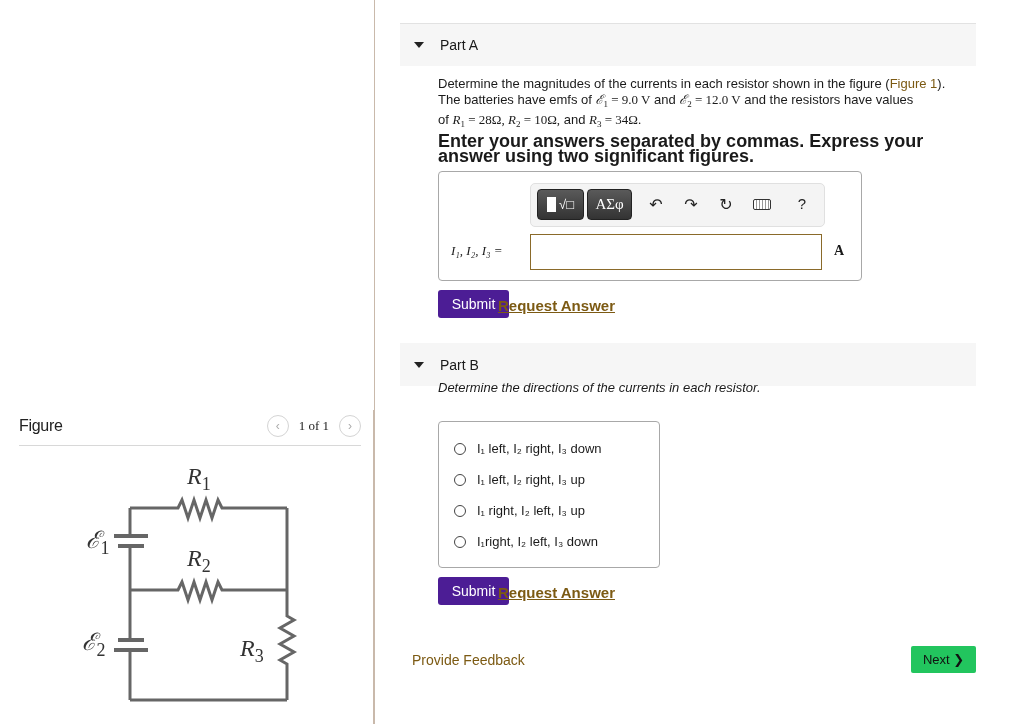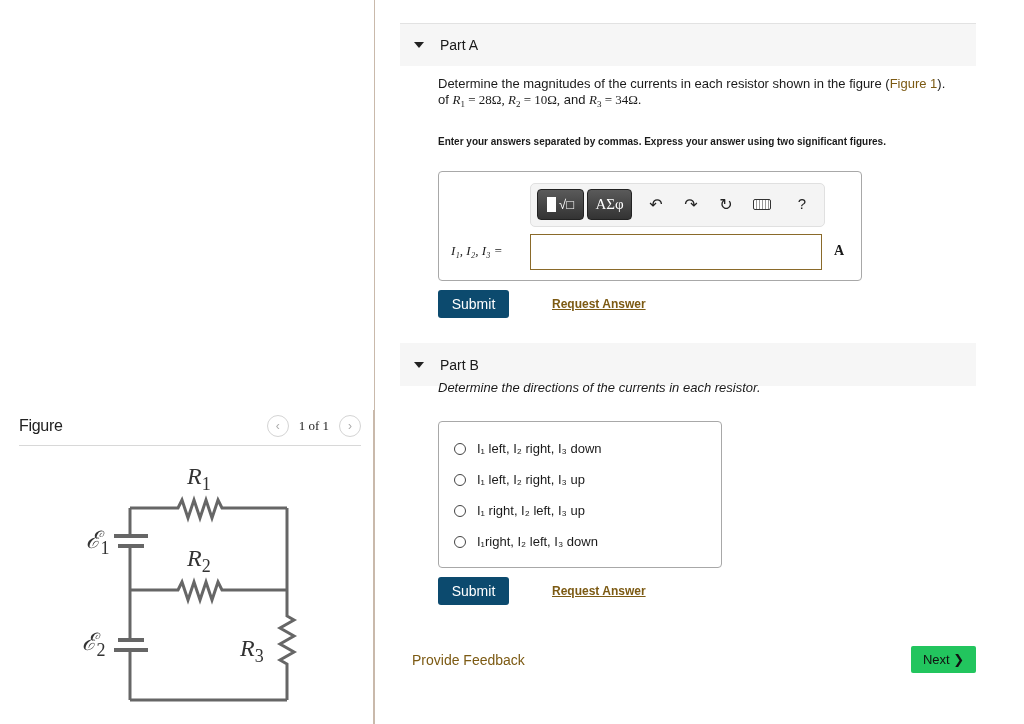--- a/index.html
+++ b/index.html
@@ -35,21 +35,21 @@
     position: absolute; left: 400px; width: 576px; height: 43px;
     background: #f6f6f6; display: flex; align-items: center;
   }
   .part-a-header { top: 23px; border-top: 1px solid #e2e2e2; }
   .part-b-header { top: 343px; }
   .caret { width: 0; height: 0; border-left: 5px solid transparent; border-right: 5px solid transparent; border-top: 6px solid #222; margin-left: 14px; }
   .part-title { font-size: 14px; font-weight: normal; margin-left: 16px; color: #1a1a1a; }
 
   .prompt { position: absolute; left: 438px; width: 540px; font-size: 13px; line-height: 16px; color: #1a1a1a; }
   .fig-link { color: #7c5a13; }
-  .instr { position: absolute; left: 438px; top: 134px; width: 530px; font-size: 10px; font-weight: bold; line-height: 15px; }
+  .instr { position: absolute; left: 438px; top: 134px; width: 530px; font-size: 18px; font-weight: bold; line-height: 15px; }
 
   .answer-box {
     position: absolute; left: 438px; top: 171px; width: 424px; height: 110px;
     border: 1px solid #a8a8a8; border-radius: 4px; background: #fff;
   }
   .toolbar {
     position: absolute; left: 91px; top: 11px; width: 295px; height: 44px;
     background: #f4f4f4; border: 1px solid #e0e0e0; border-radius: 5px;
   }
   .tb-btn {
@@ -73,28 +73,28 @@
 
   .answer-label { position: absolute; left: 12px; top: 71px; font-size: 13px; }
   .answer-input {
     position: absolute; left: 91px; top: 62px; width: 292px; height: 36px;
     border: 1px solid #8a6a2a; background: #fff; font-size: 14px; padding: 0 6px;
   }
   .unit-label { position: absolute; left: 395px; top: 71px; font-size: 14px; font-weight: bold; }
 
   .submit-btn {
     position: absolute; left: 438px; width: 71px; height: 28px;
-    background: #0c4a6e; color: #fff; border: none; border-radius: 3px;
+    background: #4c1d95; color: #fff; border: none; border-radius: 3px;
     font-size: 14px; font-family: "Liberation Sans", sans-serif;
     display: flex; align-items: center; justify-content: center;
   }
-  .request-link { position: absolute; left: 552px; font-size: 12px; color: #7c5a13; text-decoration: underline; font-weight: bold; }
+  .request-link { position: absolute; left: 498px; font-size: 15px; color: #7c5a13; text-decoration: underline; font-weight: bold; }
 
   .choice-box {
-    position: absolute; left: 438px; top: 421px; width: 284px; height: 147px;
+    position: absolute; left: 438px; top: 421px; width: 222px; height: 147px;
     border: 1px solid #a8a8a8; border-radius: 4px;
   }
   .choice { position: absolute; left: 15px; display: flex; align-items: center; font-size: 13px; }
   .radio { width: 12px; height: 12px; border: 1px solid #444; border-radius: 50%; margin-right: 11px; background: #fff; }
 
   .feedback-link { position: absolute; left: 400px; top: 652px; font-size: 14px; color: #7c5a13; margin-left: 12px; }
   .next-btn {
     position: absolute; left: 911px; top: 646px; width: 65px; height: 27px;
     background: #22c55e; border-radius: 2px; font-size: 13px; color: #111;
     display: flex; align-items: center; justify-content: center;
@@ -155,20 +155,23 @@
 <div class="divider-thick"></div>
 
 <div class="part-header part-a-header">
   <span class="caret"></span>
   <span class="part-title">Part A</span>
 </div>
 
 <div class="prompt" style="top:76px;">
   <div>
     <span>Determine the magnitudes of the currents in each resistor shown in the figure (</span><span class="fig-link">Figure 1</span><span>).</span>
+  </div>
+  <div>
+    <span>The batteries have emfs of </span><span class="math">ℰ</span><sub class="mathup">1</sub><span class="mathup"> = 9.0 V</span><span> and </span><span class="math">ℰ</span><sub class="mathup">2</sub><span class="mathup"> = 12.0 V</span><span> and the resistors have values</span>
   </div>
   <div>
     <span>of </span><span class="math">R</span><sub class="mathup">1</sub><span class="mathup"> = 28Ω, </span><span class="math">R</span><sub class="mathup">2</sub><span class="mathup"> = 10Ω,</span><span> and </span><span class="math">R</span><sub class="mathup">3</sub><span class="mathup"> = 34Ω.</span>
   </div>
 </div>
 
 <div class="instr">Enter your answers separated by commas. Express your answer using two significant figures.</div>
 
 <div class="answer-box">
   <div class="toolbar">

